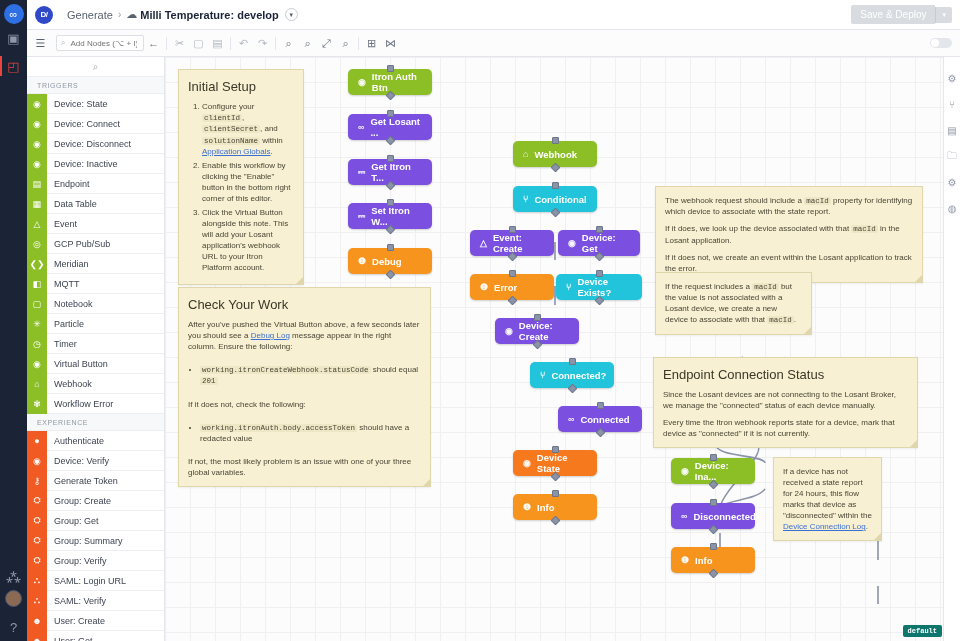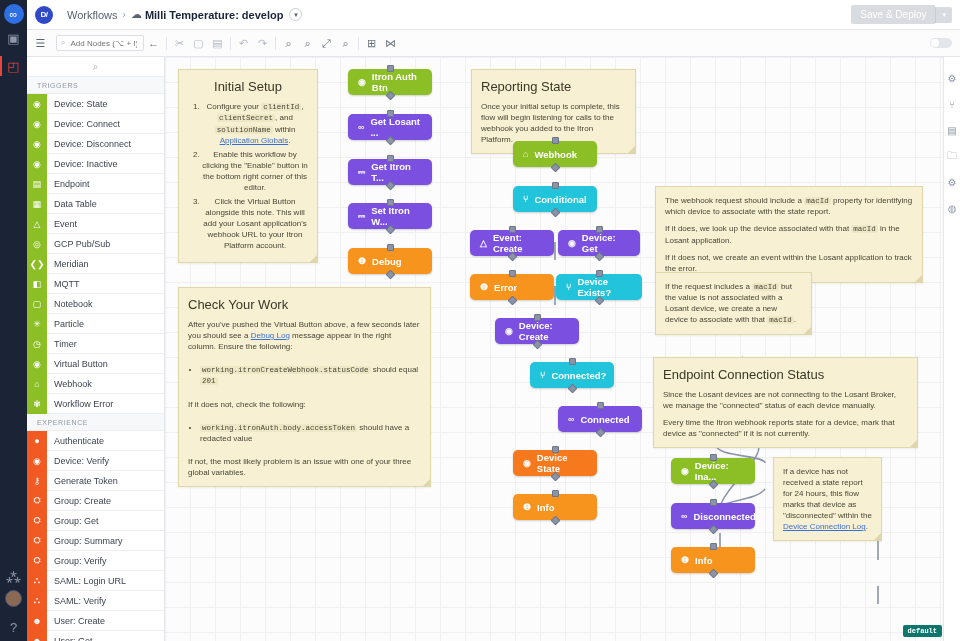--- a/index.html
+++ b/index.html
@@ -214,21 +214,21 @@
   <div class="rail-icon">▣</div>
   <div class="rail-icon active">◰</div>
   <div class="rail-spacer"></div>
   <div class="rail-icon">⁂</div>
   <div class="rail-avatar"></div>
   <div class="rail-icon">?</div>
 </div>
 
 <div id="topbar">
   <div class="tb-logo">D/</div>
-  <span class="crumb">Workflows</span>
+  <span class="crumb">Generate</span>
   <span class="crumb-sep">›</span>
   <span class="cloud-glyph">☁</span>
   <span class="crumb-current">Milli Temperature: develop</span>
   <span class="crumb-caret">▼</span>
   <div class="tb-right">
     <button class="deploy-btn">Save &amp; Deploy</button>
     <button class="deploy-caret">▾</button>
   </div>
 </div>
 
@@ -394,21 +394,21 @@
       <path d="M551,388 C551,400 600,398 600,406"></path>
       <path d="M593,388 C600,400 560,430 555,450"></path>
       <path d="M600,432 C590,444 565,442 555,450"></path>
       <path d="M555,476 L555,494"></path>
 
       <path d="M713,484 L713,503"></path>
         <path d="M713,529 L713,547"></path>
     </g>
   </svg>
 
-  <div class="note" style="left:13px; top:12px; width:140px;text-align:center;">
+  <div class="note" style="left:13px; top:12px; width:126px;">
     <h3>Initial Setup</h3>
     <ol id="setup-steps">
         <li><span>Configure your </span><code>clientId</code><span>, </span><code>clientSecret</code><span>, and </span><code>solutionName</code><span> within </span><a href="#">Application Globals</a><span>.</span></li>
         <li><span>Enable this workflow by clicking the "Enable" button in the bottom right corner of this editor.</span></li>
         <li><span>Click the Virtual Button alongside this note. This will add your Losant application's webhook URL to your Itron Platform account.</span></li>
       </ol>
   </div>
 
   <div class="note" style="left:13px; top:230px; width:253px;">
     <h3>Check Your Work</h3>
@@ -425,24 +425,20 @@
     <p>If it does not, check the following:</p>
     <ul>
         <li>
       <code>working.itronAuth.body.accessToken</code>
       <span>should have a redacted value</span>
     </li>
       </ul>
     <p>If not, the most likely problem is an issue with one of your three global variables.</p>
   </div>
 
-  <div class="note" style="left:306px; top:12px; width:165px;">
-    <h3>Reporting State</h3>
-    <p>Once your initial setup is complete, this flow will begin listening for calls to the webhook you added to the Itron Platform.</p>
-  </div>
 
   <div class="note" style="left:490px; top:129px; width:268px;">
     <p>
       <span>The webhook request should include a </span><code>macId</code><span> property for identifying which device to associate with the state report.</span>
     </p>
     <p>
       <span>If it does, we look up the device associated with that </span><code>macId</code><span> in the Losant application.</span>
     </p>
     <p>If it does not, we create an event within the Losant application to track the error.</p>
   </div>

